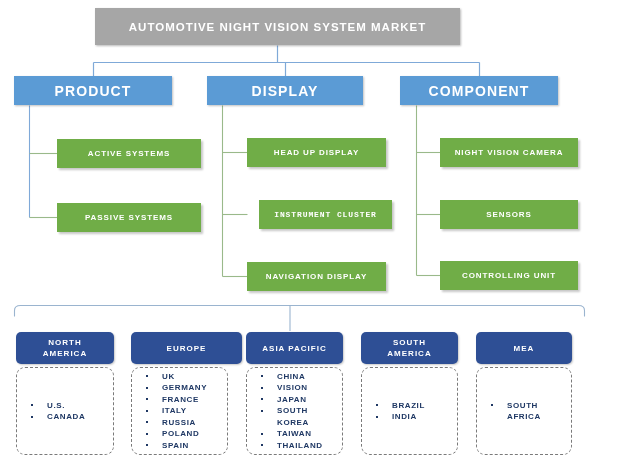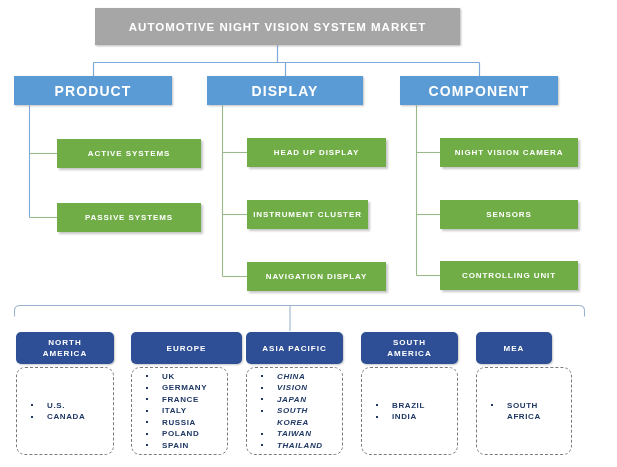--- a/index.html
+++ b/index.html
@@ -90,55 +90,55 @@
   <div class="box title-box" style="left:95px;top:8px;width:365px;height:37px;">AUTOMOTIVE  NIGHT VISION SYSTEM MARKET</div>
 
   <div class="box cat-box" style="left:14px;top:76px;width:158px;height:29px;">PRODUCT</div>
   <div class="box cat-box" style="left:207px;top:76px;width:156px;height:29px;">DISPLAY</div>
   <div class="box cat-box" style="left:400px;top:76px;width:158px;height:29px;">COMPONENT</div>
 
   <div class="box sub-box" style="left:57px;top:139px;width:144px;height:29px;">ACTIVE SYSTEMS</div>
   <div class="box sub-box" style="left:57px;top:203px;width:144px;height:29px;">PASSIVE  SYSTEMS</div>
 
   <div class="box sub-box" style="left:247px;top:138px;width:139px;height:29px;">HEAD UP DISPLAY</div>
-  <div class="box sub-box" style="left:247px;top:200px;width:121px;height:29px;">INSTRUMENT CLUSTER</div>
+  <div class="box sub-box" style="left:259px;top:200px;width:133px;height:29px;font-family:Liberation Mono, monospace;">INSTRUMENT CLUSTER</div>
   <div class="box sub-box" style="left:247px;top:262px;width:139px;height:29px;">NAVIGATION DISPLAY</div>
 
   <div class="box sub-box" style="left:440px;top:138px;width:138px;height:29px;">NIGHT VISION CAMERA</div>
   <div class="box sub-box" style="left:440px;top:200px;width:138px;height:29px;">SENSORS</div>
   <div class="box sub-box" style="left:440px;top:261px;width:138px;height:29px;">CONTROLLING UNIT</div>
 
   <div class="box region-head" style="left:16px;top:332px;width:98px;height:32px;white-space:pre-line;">NORTH
 AMERICA</div>
   <div class="box region-head" style="left:131px;top:332px;width:111px;height:32px;white-space:pre-line;">EUROPE</div>
   <div class="box region-head" style="left:246px;top:332px;width:97px;height:32px;white-space:pre-line;">ASIA PACIFIC</div>
   <div class="box region-head" style="left:361px;top:332px;width:97px;height:32px;white-space:pre-line;">SOUTH
 AMERICA</div>
-  <div class="box region-head" style="left:476px;top:332px;width:76px;height:32px;white-space:pre-line;text-align:center;">MEA</div>
+  <div class="box region-head" style="left:476px;top:332px;width:96px;height:32px;white-space:pre-line;text-align:center;">MEA</div>
 
   <div class="region-body" style="left:16px;top:367px;width:98px;height:88px;">
     <ul class="region-list">
       <li>U.S.</li>
       <li>CANADA</li>
     </ul>
   </div>
 
   <div class="region-body" style="left:131px;top:367px;width:97px;height:88px;">
     <ul class="region-list">
       <li>UK</li>
       <li>GERMANY</li>
       <li>FRANCE</li>
       <li>ITALY</li>
       <li>RUSSIA</li>
       <li>POLAND</li>
       <li>SPAIN</li>
     </ul>
   </div>
 
-  <div class="region-body" style="left:246px;top:367px;width:97px;height:88px;font-style:italic;">
+  <div class="region-body" style="left:246px;top:367px;width:97px;height:88px;">
     <ul class="region-list">
       <li>CHINA</li>
       <li>VISION</li>
       <li>JAPAN</li>
       <li>SOUTH
 KOREA</li>
       <li>TAIWAN</li>
       <li>THAILAND</li>
     </ul>
   </div>

